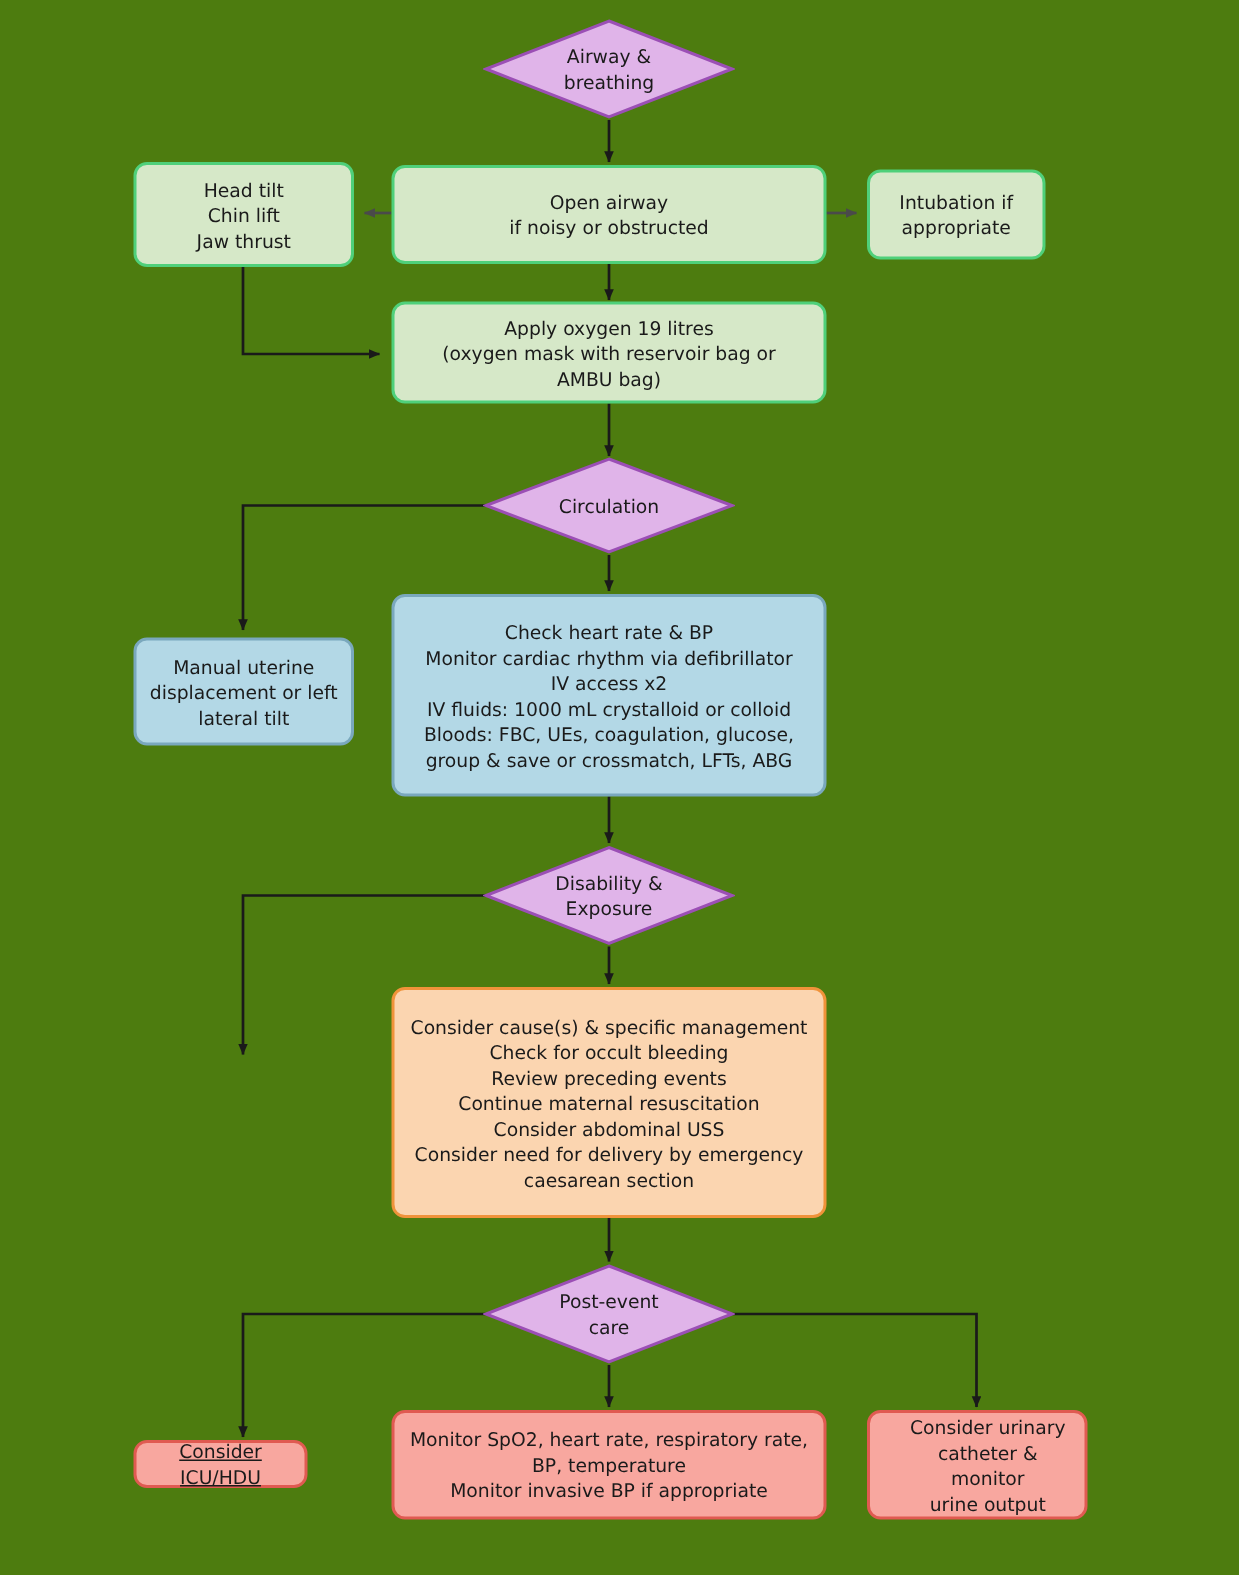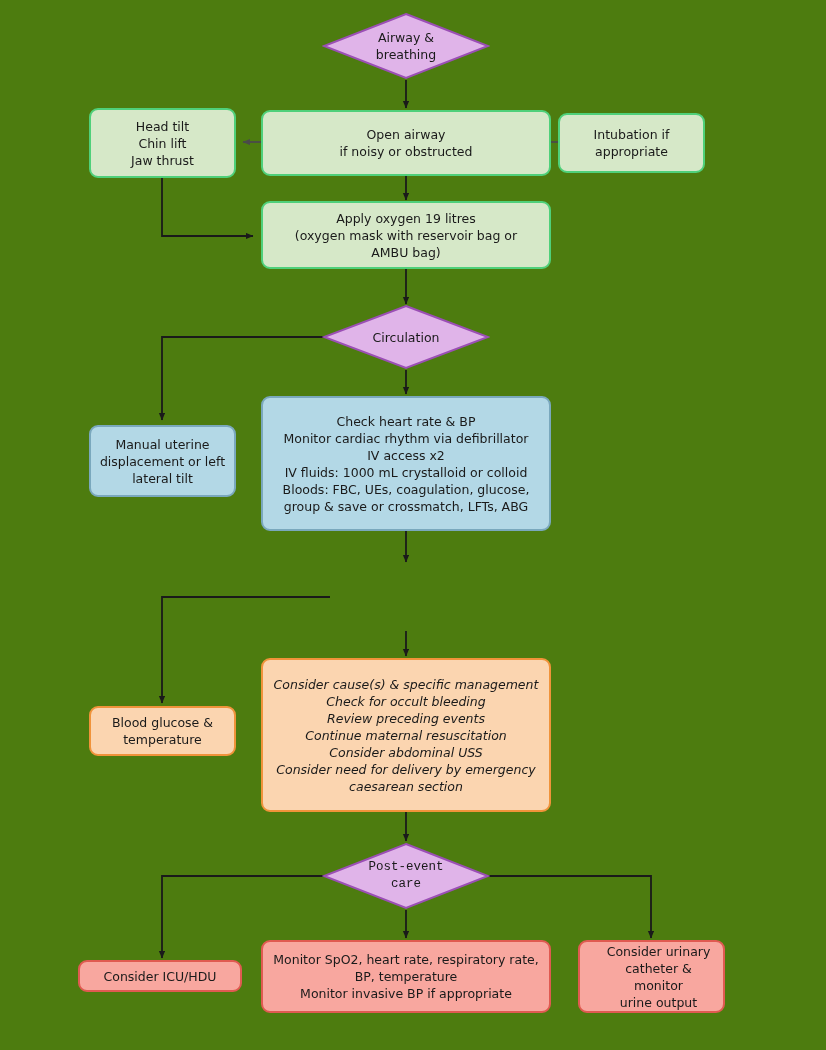--- a/index.html
+++ b/index.html
@@ -122,41 +122,48 @@
 breathing</div>
   </div>
 
   <div class="diamond" style="left:322px; top:304px; width:168px; height:66px;">
     <svg class="dshape" viewBox="0 0 168 66">
       <polygon points="84,2 166,33 84,64 2,33" fill="#e0b4e9" stroke="#9b4fb5" stroke-width="2"></polygon>
     </svg>
     <div class="dlabel" style="white-space:pre-line;">Circulation</div>
   </div>
 
-
-  <div class="diamond" style="left:322px; top:842px; width:168px; height:68px;font-family:Liberation Mono, monospace;">
+  <div class="diamond" style="left:322px; top:563px; width:168px; height:68px;">
+    <svg class="dshape" viewBox="0 0 168 68">
+      <polygon points="84,2 166,34 84,66 2,34" fill="#e0b4e9" stroke="#9b4fb5" stroke-width="2"></polygon>
+    </svg>
+    <div class="dlabel" style="white-space:pre-line;">Disability &amp;
+Exposure</div>
+  </div>
+
+  <div class="diamond" style="left:322px; top:842px; width:168px; height:68px;">
     <svg class="dshape" viewBox="0 0 168 68">
       <polygon points="84,2 166,34 84,66 2,34" fill="#e0b4e9" stroke="#9b4fb5" stroke-width="2"></polygon>
     </svg>
     <div class="dlabel" style="white-space:pre-line;">Post-event
 care</div>
   </div>
 
   <div class="node green" style="left:89px; top:108px; width:147px; height:70px;">
     <span style="white-space:pre-line;">Head tilt
 Chin lift
 Jaw thrust</span>
   </div>
 
   <div class="node green" style="left:261px; top:110px; width:290px; height:66px;">
     <span style="white-space:pre-line;">Open airway
 if noisy or obstructed</span>
   </div>
 
-  <div class="node green" style="left:558px; top:113px; width:147px; height:60px;">
+  <div class="node green" style="left:578px; top:113px; width:119px; height:60px;">
     <span style="white-space:pre-line;">Intubation if
 appropriate</span>
   </div>
 
   <div class="node green" style="left:261px; top:201px; width:290px; height:68px;">
     <span style="white-space:pre-line;">Apply oxygen 19 litres
 (oxygen mask with reservoir bag or
 AMBU bag)</span>
   </div>
 
@@ -168,36 +175,32 @@
 
   <div class="node blue" style="left:261px; top:396px; width:290px; height:135px;justify-content:center;">
     <span style="white-space:pre-line;">Check heart rate &amp; BP
 Monitor cardiac rhythm via defibrillator
 IV access x2
 IV fluids: 1000 mL crystalloid or colloid
 Bloods: FBC, UEs, coagulation, glucose,
 group &amp; save or crossmatch, LFTs, ABG</span>
   </div>
 
-  <div class="node orange" style="left:89px; top:706px; width:147px; height:50px;">
-    <span style="white-space:pre-line;">Blood glucose &amp;
-temperature</span>
-  </div>
 
   <div class="node orange" style="left:261px; top:658px; width:290px; height:154px;">
-    <span style="white-space:pre-line;font-style:italic;">Consider cause(s) &amp; specific management
+    <span style="white-space:pre-line;">Consider cause(s) &amp; specific management
 Check for occult bleeding
 Review preceding events
 Continue maternal resuscitation
 Consider abdominal USS
 Consider need for delivery by emergency
 caesarean section</span>
   </div>
 
-  <div class="node red" style="left:78px; top:960px; width:164px; height:32px;">
+  <div class="node red" style="left:89px; top:960px; width:116px; height:32px;text-decoration:underline;">
     <span style="white-space:pre-line;">Consider ICU/HDU</span>
   </div>
 
   <div class="node red" style="left:261px; top:940px; width:290px; height:73px;">
     <span style="white-space:pre-line;">Monitor SpO2, heart rate, respiratory rate,
 BP, temperature
 Monitor invasive BP if appropriate</span>
   </div>
 
   <div class="node red" style="left:578px; top:940px; width:147px; height:73px;padding-left:20px;">

